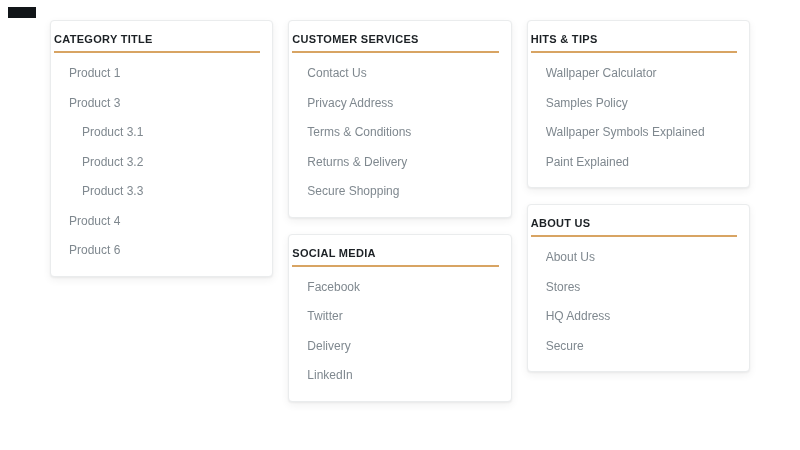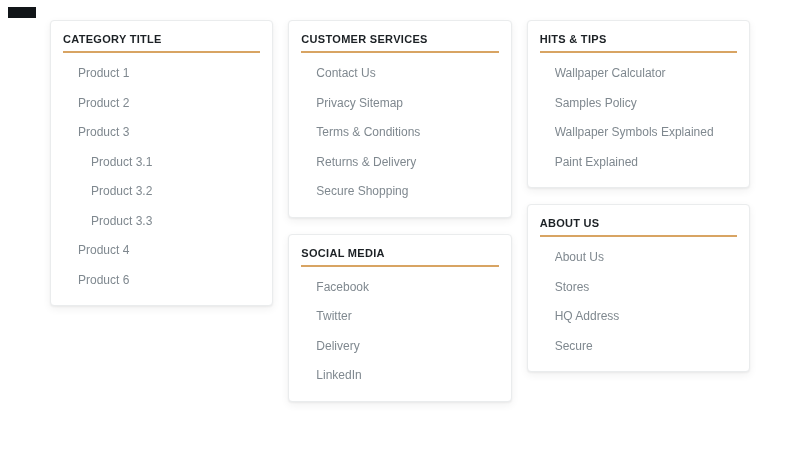--- a/index.html
+++ b/index.html
@@ -37,21 +37,21 @@
     display: flex;
     flex-direction: column;
     gap: 16px;
     min-width: 0;
   }
   .panel {
     background: #ffffff;
     border: 1px solid #eaeced;
     border-radius: 4px;
     box-shadow: 0 1px 2px rgba(0,0,0,0.05), 0 3px 8px rgba(0,0,0,0.06);
-    padding: 12px 12px 4px 12px;
+    padding: 12px 12px 4px 3px;
     width: 100%;
   }
   .panel-title {
     margin: 0;
     font-size: 11px;
     line-height: 13px;
     font-weight: bold;
     letter-spacing: 0.3px;
     color: #1c2125;
     text-transform: uppercase;
@@ -90,23 +90,20 @@
 
     <div class="col">
       <section class="panel">
         <h3 class="panel-title">CATEGORY TITLE</h3>
         <div class="title-underline"></div>
         <ul class="links">
           <li>
               <a>Product 1</a>
             </li>
           <li>
-              <a>Product 2</a>
-            </li>
-          <li>
               <a>Product 3</a>
             </li>
           <li class="sub">
               <a>Product 3.1</a>
             </li>
           <li class="sub">
               <a>Product 3.2</a>
             </li>
           <li class="sub">
               <a>Product 3.3</a>
@@ -123,21 +120,21 @@
 
     <div class="col">
       <section class="panel">
         <h3 class="panel-title">CUSTOMER SERVICES</h3>
         <div class="title-underline"></div>
         <ul class="links">
           <li>
               <a>Contact Us</a>
             </li>
           <li>
-              <a>Privacy Sitemap</a>
+              <a>Privacy Address</a>
             </li>
           <li>
               <a>Terms &amp; Conditions</a>
             </li>
           <li>
               <a>Returns &amp; Delivery</a>
             </li>
           <li>
               <a>Secure Shopping</a>
             </li>

